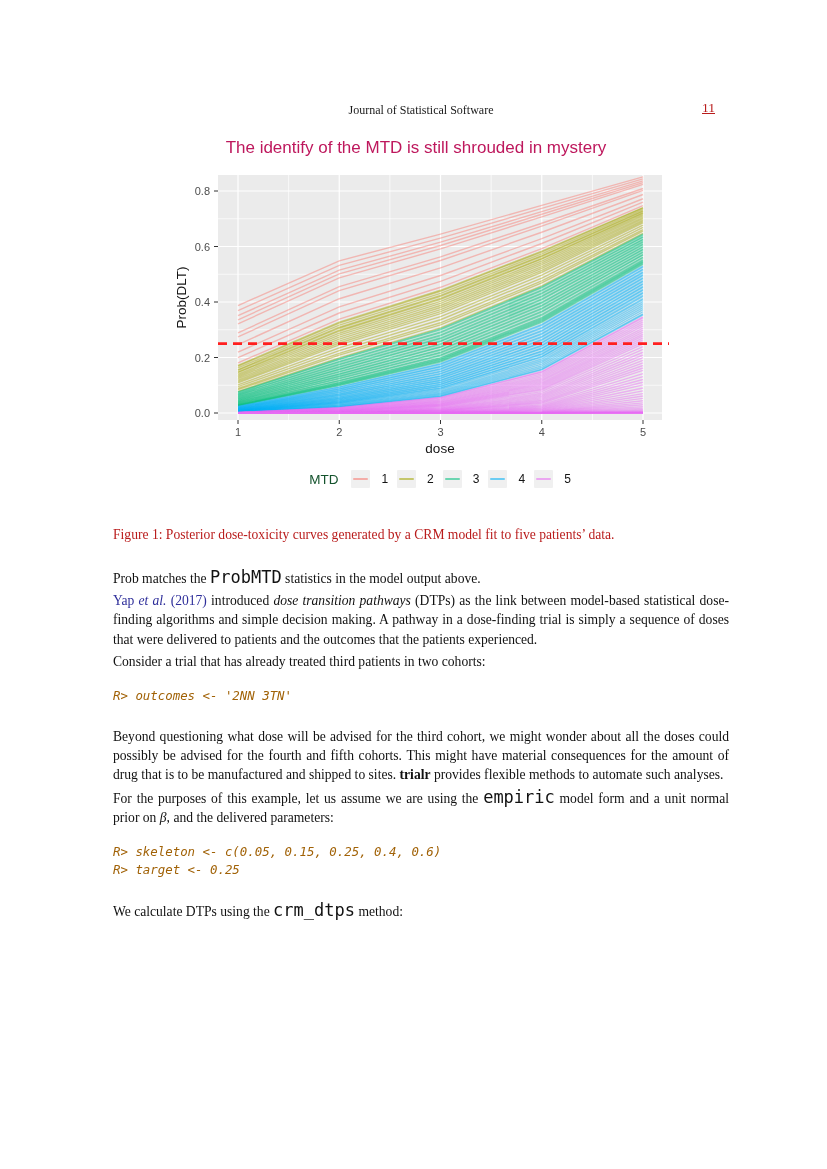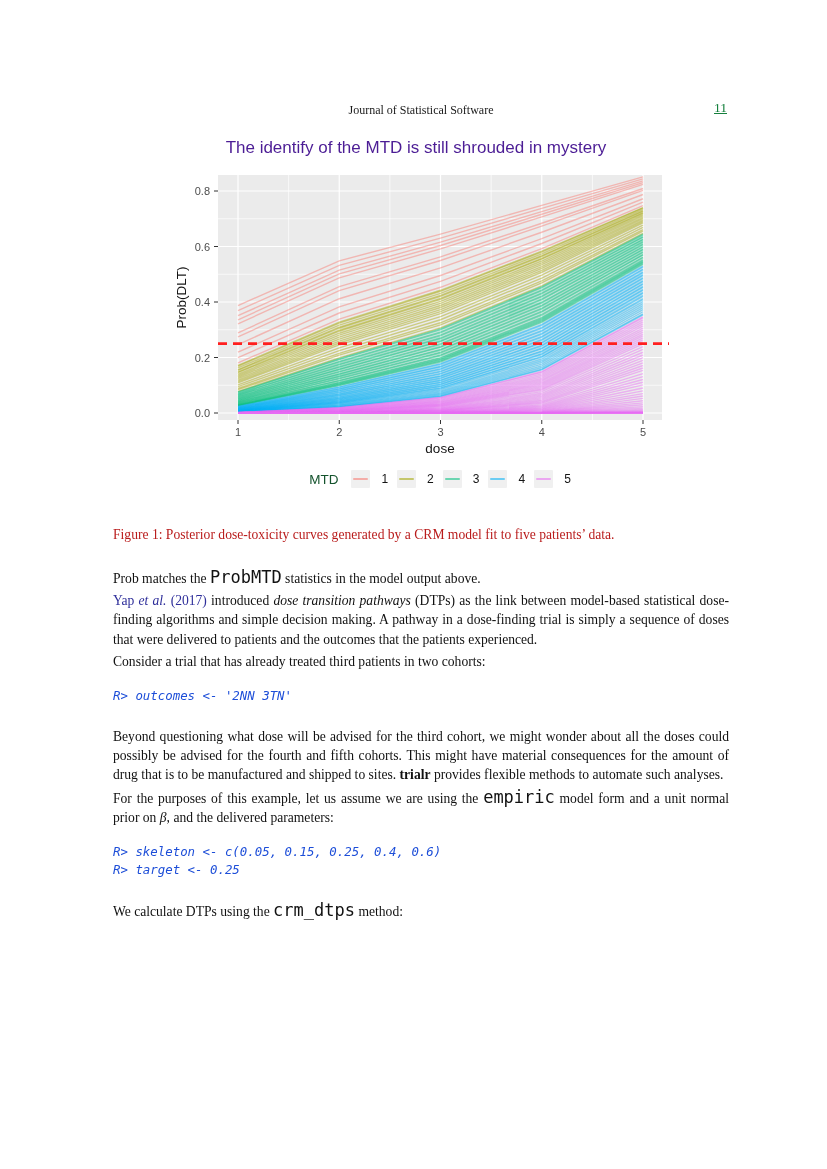--- a/index.html
+++ b/index.html
@@ -2,26 +2,26 @@
 <html><head>
 <meta charset="utf-8">
 <style>
   html,body{margin:0;padding:0;background:#ffffff;}
   body{width:827px;height:1169px;position:relative;overflow:hidden;
        font-family:"Liberation Serif",serif;color:#111;}
 
   
   .header{position:absolute;top:100px;left:113px;width:616px;text-align:center;}
   .journal{font-size:12px;color:#1a1a1a;}
-  .pagenum{position:absolute;top:100px;right:100px;font-size:13.5px;color:#15803d;text-decoration:underline;}
+  .pagenum{position:absolute;top:100px;right:112px;font-size:13.5px;color:#b91c1c;text-decoration:underline;}
 
   
   .figure{position:absolute;top:138px;left:170px;width:492px;}
   .chart-title{height:22px;margin-bottom:8px;text-align:center;
-               font-family:"Liberation Sans",sans-serif;font-size:17px;color:#4c1d95;}
+               font-family:"Liberation Sans",sans-serif;font-size:17px;color:#be185d;}
   svg.chart{display:block;overflow:visible;}
   svg text{font-family:"Liberation Sans",sans-serif;}
   .tick-lab{font-size:11px;fill:#4d4d4d;}
   .axis-lab{font-size:13.5px;fill:#141414;}
 
   .legend{margin-left:48px;width:444px;margin-top:10px;display:flex;
           align-items:center;justify-content:center;gap:9px;
           font-family:"Liberation Sans",sans-serif;}
   .legend-title{font-size:13.5px;color:#14532d;margin-right:4px;}
   .legend-entries{display:flex;align-items:center;gap:9px;}
@@ -31,21 +31,21 @@
   .llab{font-size:12px;color:#141414;margin-left:2px;}
 
   
   .caption{position:absolute;top:527px;left:113px;width:616px;
            font-size:13.6px;color:#b91c1c;}
   .content{position:absolute;top:568px;left:113px;width:616px;}
   .para{margin:0 0 3px 0;font-size:13.6px;line-height:19.2px;
         text-align:justify;color:#111;}
   .codeblock{margin:16px 0 22px 0;font-family:"DejaVu Sans Mono",monospace;
              font-style:italic;font-size:12.4px;line-height:18px;
-             white-space:pre;color:#1d4ed8;}
+             white-space:pre;color:#a16207;}
   .icode{font-family:"DejaVu Sans Mono",monospace;font-style:normal;font-size:17px;}
   .bseg{font-weight:bold;}
   .iseg{font-style:italic;}
   .mseg{font-style:italic;}
   .link{color:#2e2e9a;}
 </style>
 </head>
 <body>
 
 <div class="header">

